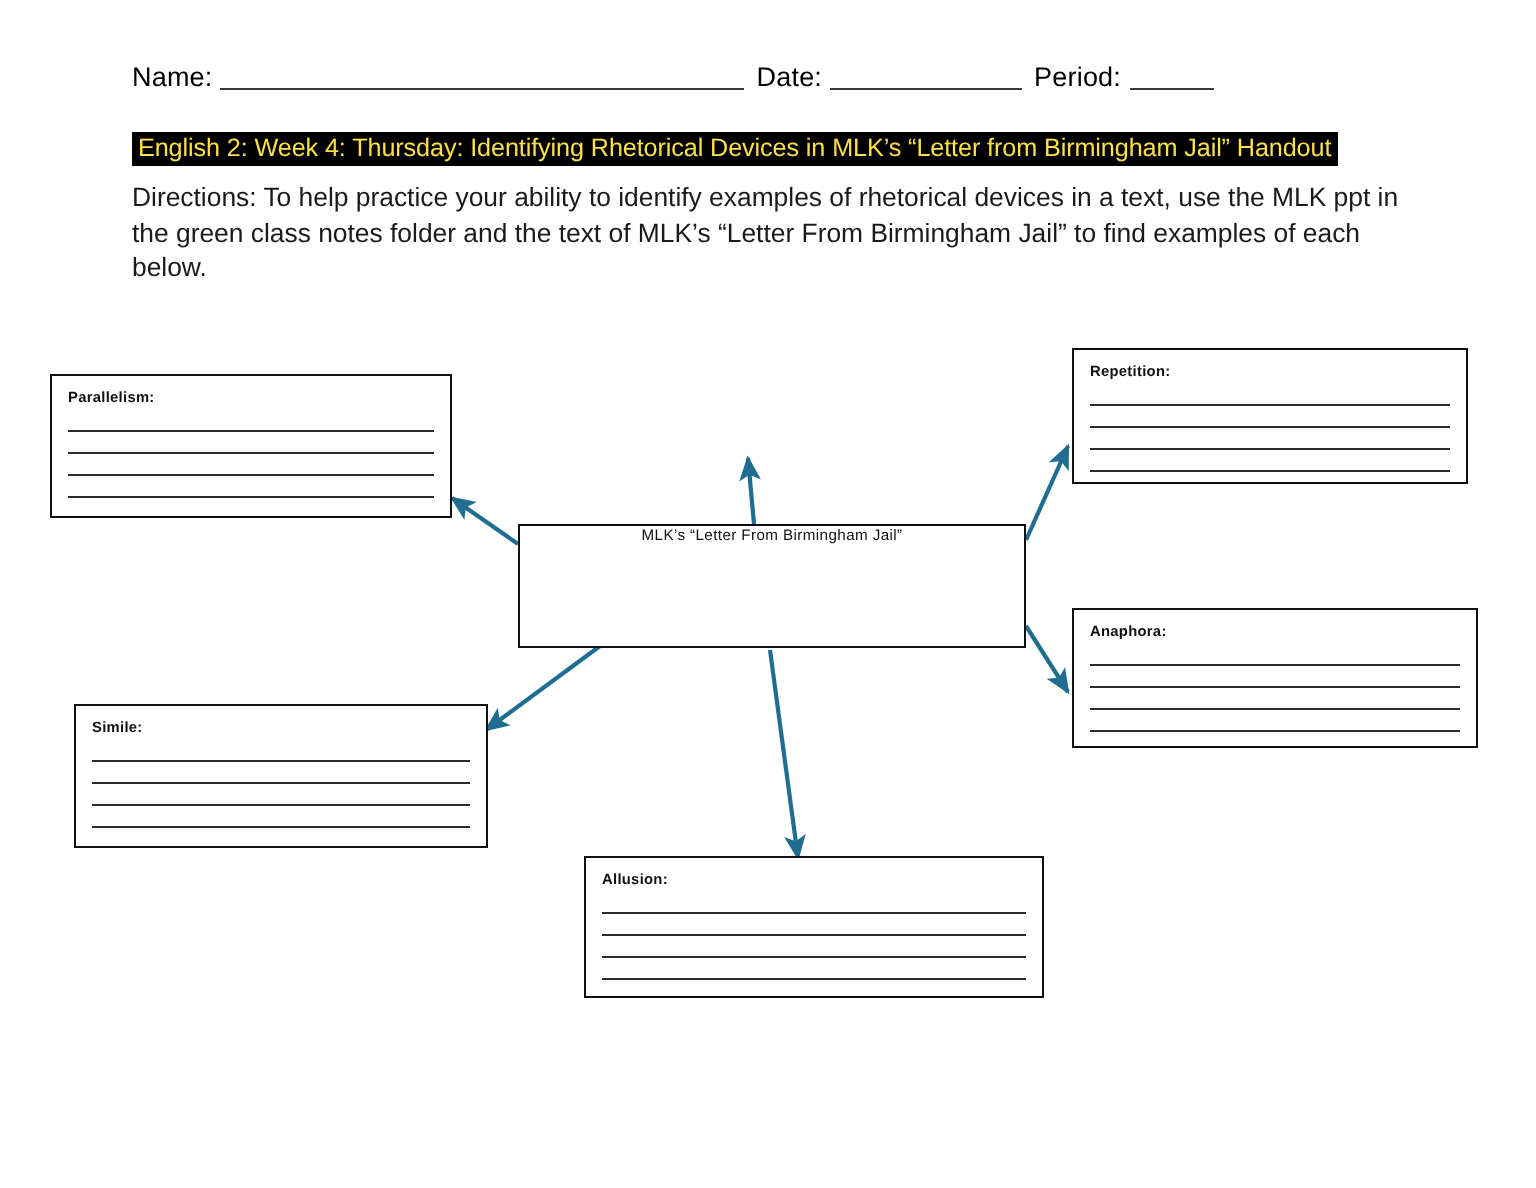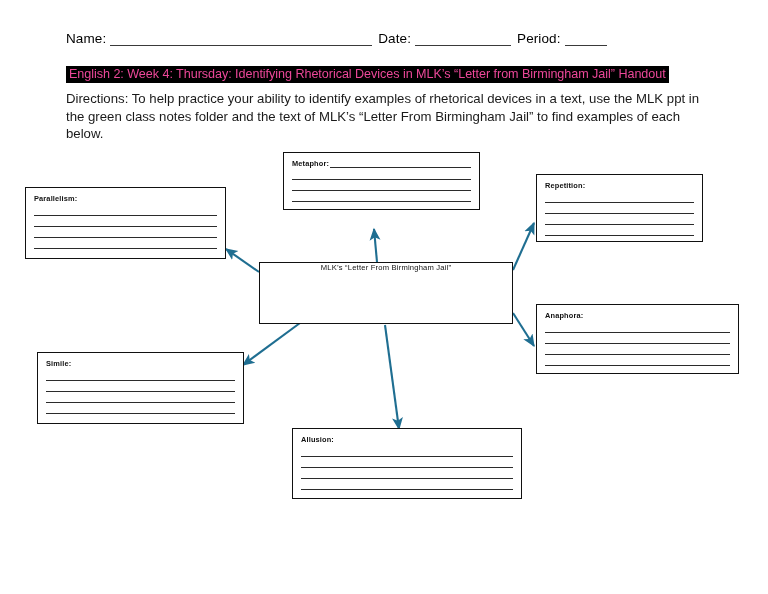--- a/index.html
+++ b/index.html
@@ -10,38 +10,38 @@
     font-family:"Liberation Sans", sans-serif;
     color:#000000;
     overflow:hidden;
     position:relative;
   }
   .page{position:relative;width:768px;height:594px;}
 
   
   .hdr{
     position:absolute;left:66px;top:31px;
-    display:flex;align-items:flex-end;
+    display:flex;align-items:center;
     font-size:13.5px;letter-spacing:.1px;
   }
   .hdr .lbl{white-space:nowrap;}
   .rule{
     display:inline-block;
     border-bottom:1.4px solid #3a3a3a;
     height:12px;
     margin:0 6px 0 4px;
   }
   .rule.name{width:262px;}
   .rule.date{width:96px;}
   .rule.period{width:42px;margin-right:0;}
 
   
   .title-bar{
     position:absolute;left:66px;top:66px;
-    background:#000000;color:#ec4899;
+    background:#000000;color:#fde047;
     font-size:12.6px;
     padding:1px 3px 2px 3px;
     white-space:nowrap;
     letter-spacing:-0.05px;
   }
 
   
   .directions{
     position:absolute;left:66px;top:90px;
     width:634px;
@@ -121,45 +121,33 @@
         <line x1="513" y1="313" x2="534" y2="346"></line>
         <line x1="300" y1="323" x2="243" y2="365"></line>
         <line x1="385" y1="325" x2="399" y2="429"></line>
       </g>
     </svg>
 
     <div class="center" style="left:259px;top:262px;width:254px;height:62px;">
       <span>MLK’s “Letter From Birmingham Jail”</span>
     </div>
 
-    <div class="node" style="left:283px;top:152px;width:197px;height:58px;">
-      <div class="inner">
-        <div class="caprow">
-          <div class="cap">Metaphor:</div>
-          <div class="lnfill"></div>
-        </div>
-        <div class="ln"></div>
-        <div class="ln"></div>
-        <div class="ln"></div>
-        <div class="ln"></div>
-      </div>
-    </div>
 
     <div class="node" style="left:25px;top:187px;width:201px;height:72px;">
       <div class="inner">
         <div class="cap">Parallelism:</div>
         <div class="ln"></div>
         <div class="ln"></div>
         <div class="ln"></div>
         <div class="ln"></div>
         <div class="ln short"></div>
       </div>
     </div>
 
-    <div class="node" style="left:536px;top:174px;width:167px;height:68px;">
+    <div class="node" style="left:536px;top:174px;width:198px;height:68px;">
       <div class="inner">
         <div class="cap">Repetition:</div>
         <div class="ln"></div>
         <div class="ln"></div>
         <div class="ln"></div>
         <div class="ln"></div>
         <div class="ln short"></div>
       </div>
     </div>
 

